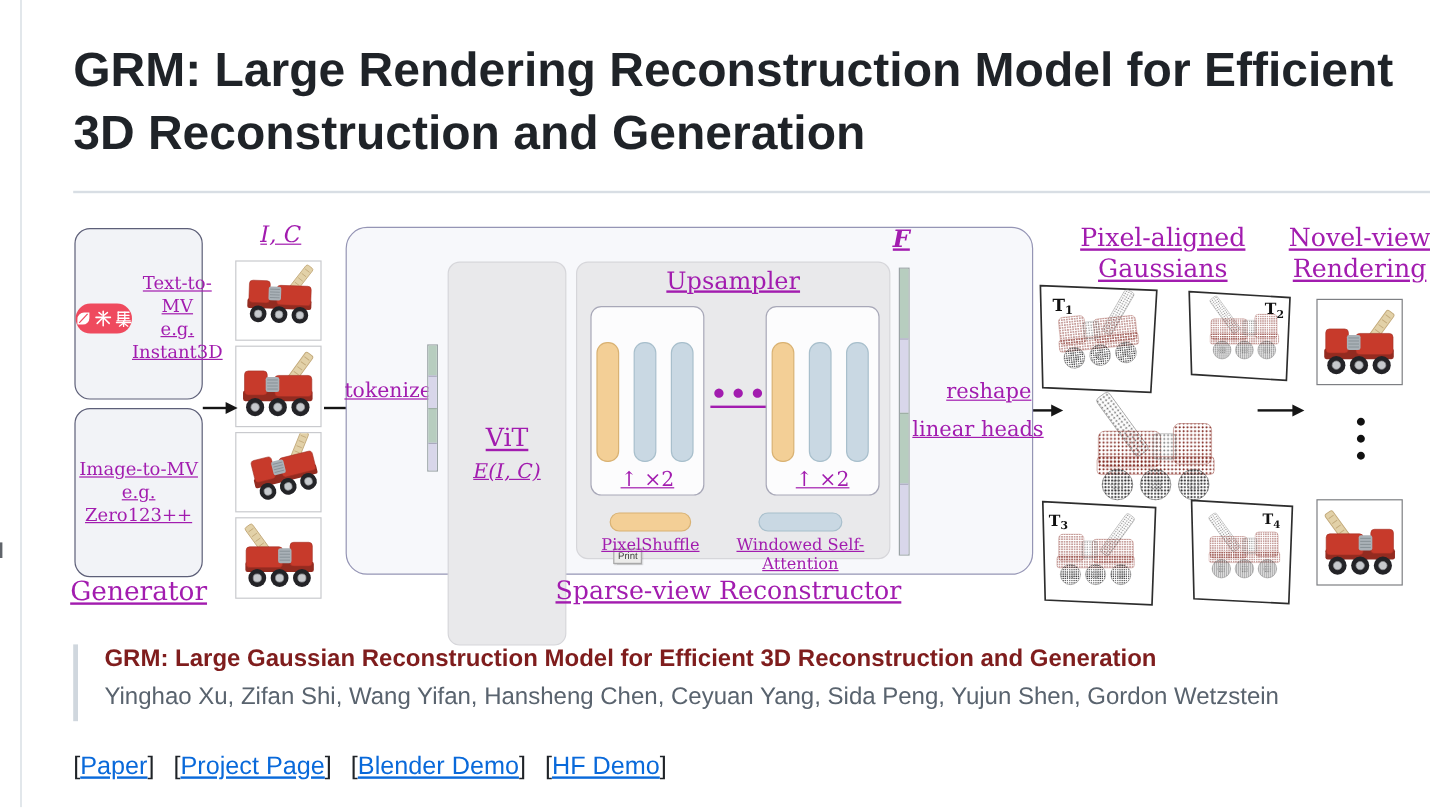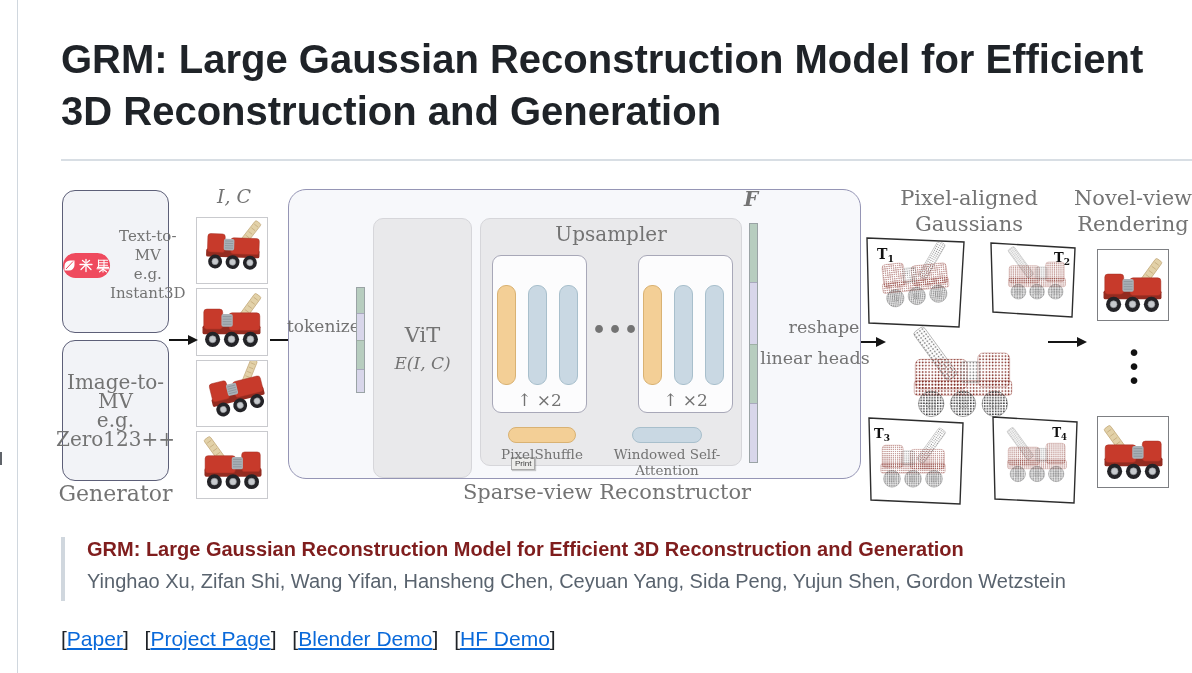--- a/index.html
+++ b/index.html
@@ -1,19 +1,19 @@
 <!DOCTYPE html>
 <html><head>
 <meta charset="utf-8">
 <style>
   html,body{margin:0;padding:0;background:#fff;}
   .stage{position:relative;width:1192px;height:673px;background:#ffffff;overflow:hidden;
          font-family:"Liberation Sans","DejaVu Sans",sans-serif;}
   .abs{position:absolute;}
-  .serif{font-family:"DejaVu Serif","Liberation Serif",serif;color:#737373;}
+  .serif{font-family:"DejaVu Serif","Liberation Serif",serif;color:#a21caf;text-decoration:underline;}
   .ctr{text-align:center;}
   .it{font-style:italic;}
 
   
   .page-left-border{left:17px;top:0;width:1px;height:673px;background:#d0d7de;}
   .artifact-tick{left:0;top:452px;width:2px;height:13px;background:#60646a;}
   .page-title{left:61px;top:33px;width:1118px;font-size:40px;line-height:52px;font-weight:700;color:#1f2328;}
   .page-title span{display:block;}
   .title-rule{left:61px;top:159px;width:1131px;height:2px;background:#d8dee4;}
 
@@ -110,21 +110,21 @@
           <circle cx="50" cy="64" r="5.5" fill="url(#pG)"></circle>
           <circle cx="80" cy="64" r="5.5" fill="url(#pG)"></circle>
       </g>
     </defs>
   </svg>
 
   <div class="abs page-left-border"></div>
   <div class="abs artifact-tick"></div>
 
   <h1 class="abs page-title" style="margin:0">
-    <span>GRM: Large Gaussian Reconstruction Model for Efficient</span>
+    <span>GRM: Large Rendering Reconstruction Model for Efficient</span>
     <span>3D Reconstruction and Generation</span>
   </h1>
   <div class="abs title-rule"></div>
 
   <div class="abs gen-box" style="left:62px;top:190px;width:107px;height:143px;">
     <div class="badge">
       <svg width="13" height="13" viewBox="0 0 13 13">
         <path d="M1.5 7 a5.5 5.5 0 0 1 5.5 -5.5 h4.5 v4.5 a5.5 5.5 0 0 1 -5.5 5.5 h-4.5 z" fill="#ffffff"></path>
         <path d="M3 10 L10 2.5" stroke="#ef4a5e" stroke-width="1"></path>
       </svg>
@@ -155,21 +155,21 @@
       <span class="hidden-text">采集</span>
     </div>
     <div class="serif ctr" style="font-size:15px;line-height:19px;margin-top:6px;">
       <div>Text-to-MV</div>
       <div>e.g.</div>
       <div>Instant3D</div>
     </div>
   </div>
 
   <div class="abs gen-box" style="left:62px;top:340px;width:107px;height:141px;justify-content:center;">
-    <div class="serif ctr" style="font-size:20px;line-height:19px;">
+    <div class="serif ctr" style="font-size:15px;line-height:19px;">
       <div>Image-to-MV</div>
       <div>e.g.</div>
       <div>Zero123++</div>
     </div>
   </div>
 
   <div class="abs serif ctr" style="left:58px;top:481px;width:115px;font-size:22px;">Generator</div>
 
   <div class="abs serif it ctr" style="left:202px;top:185px;width:64px;font-size:19px;">I, C</div>
 
@@ -210,21 +210,21 @@
   <div class="abs big-box"></div>
   <div class="abs serif" style="left:287px;top:316px;width:64px;font-size:17px;text-align:center;">tokenize</div>
 
   <div class="abs strip" style="left:356px;top:287px;width:9px;height:106px;">
     <div class="seg-g" style="height:26px;"></div>
     <div class="seg-l" style="height:27px;"></div>
     <div class="seg-g" style="height:28px;"></div>
     <div class="seg-l" style="height:23px;"></div>
   </div>
 
-  <div class="abs gray-box" style="left:373px;top:218px;width:99px;height:260px;display:flex;flex-direction:column;align-items:center;justify-content:center;gap:6px;">
+  <div class="abs gray-box" style="left:373px;top:218px;width:99px;height:320px;display:flex;flex-direction:column;align-items:center;justify-content:center;gap:6px;">
     <div class="serif" style="font-size:21px;">ViT</div>
     <div class="serif it" style="font-size:17px;">E(I, C)</div>
   </div>
 
   <div class="abs gray-box" style="left:480px;top:218px;width:262px;height:248px;"></div>
   <div class="abs serif ctr" style="left:480px;top:222px;width:262px;font-size:20px;">Upsampler</div>
 
   <div class="abs white-box" style="left:492px;top:255px;width:95px;height:158px;"></div>
   <div class="abs pill or" style="left:497px;top:285px;width:19px;height:100px;"></div>
   <div class="abs pill bl" style="left:528px;top:285px;width:19px;height:100px;"></div>

